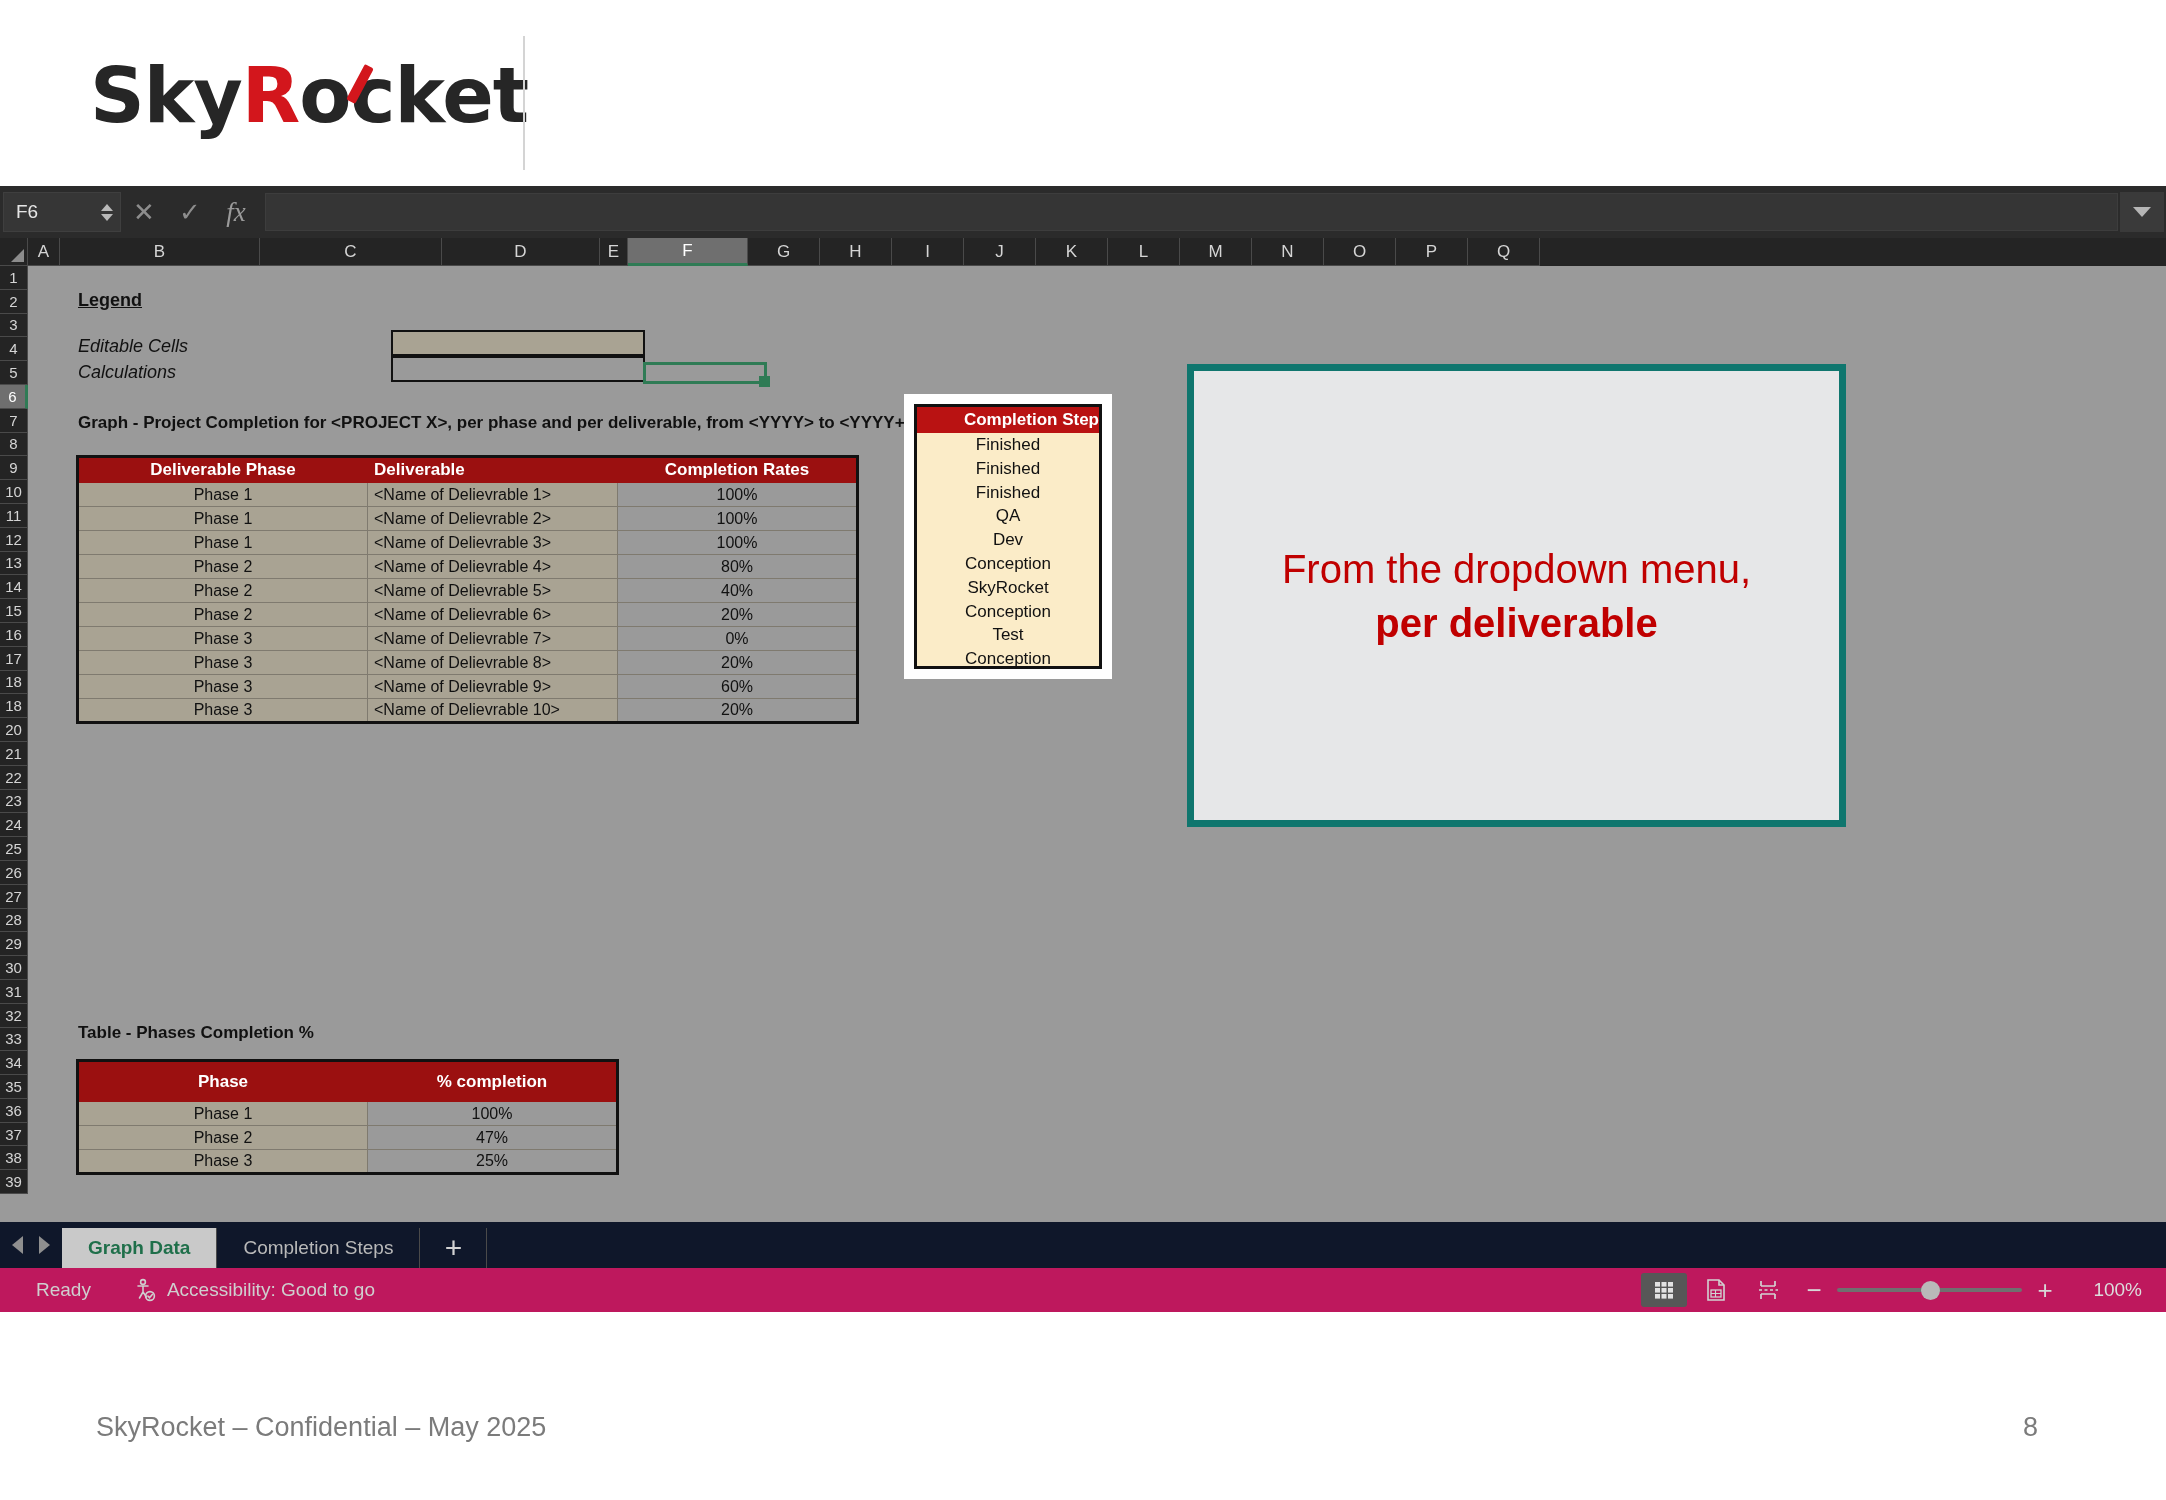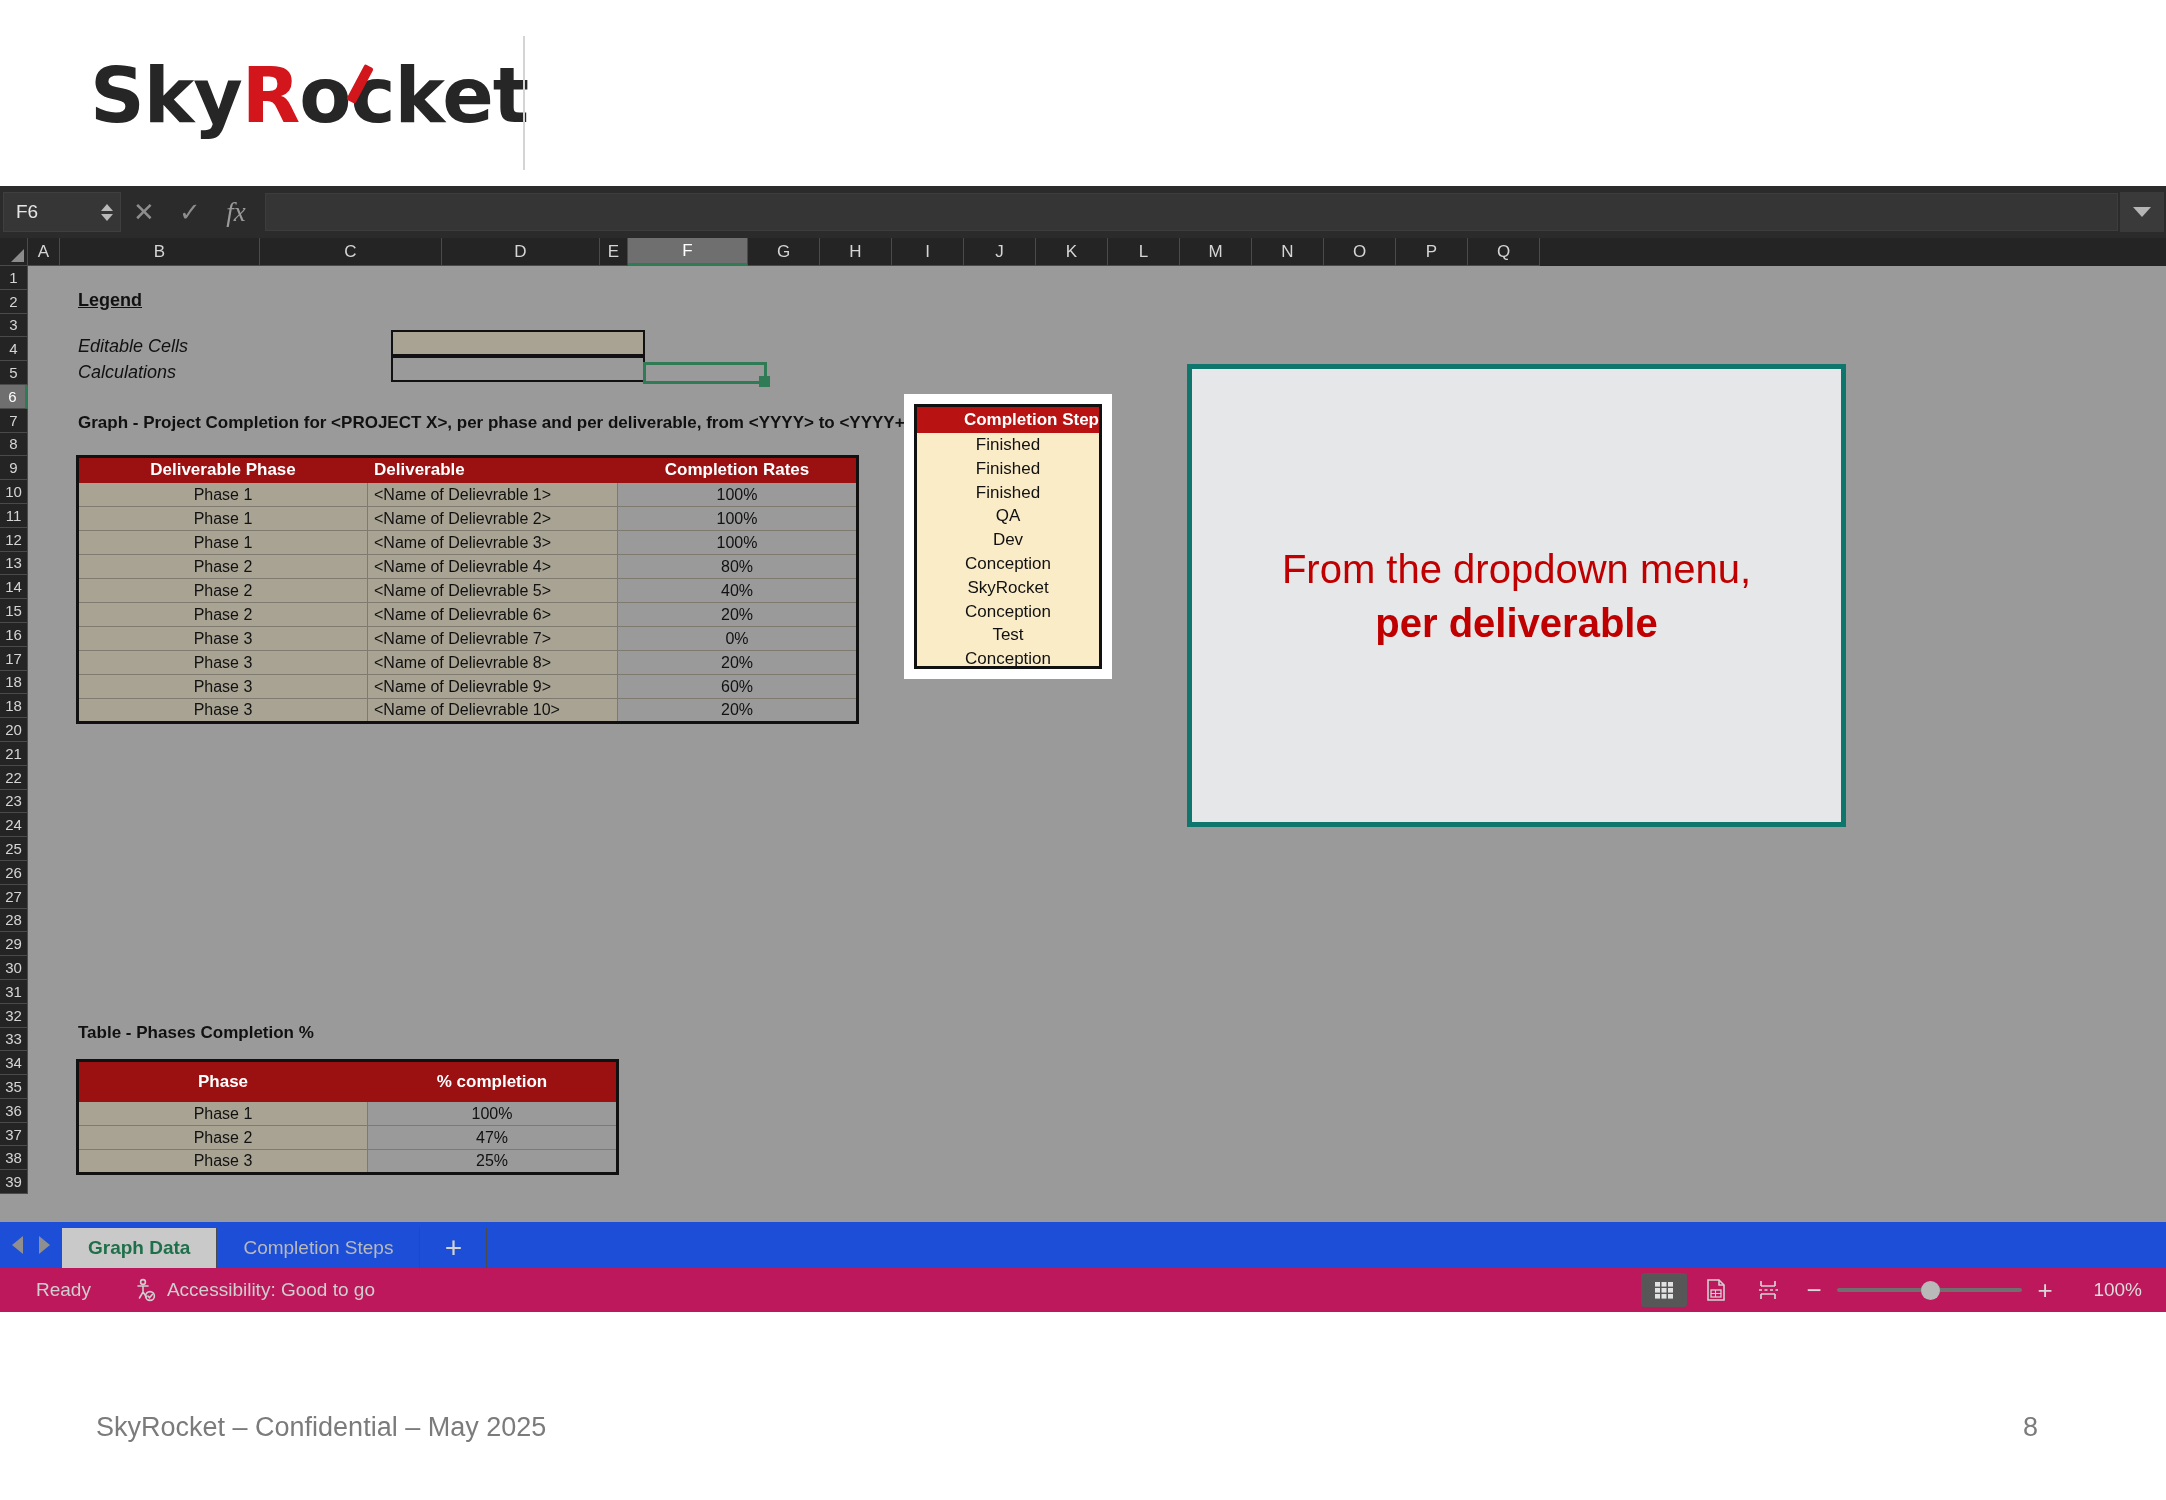--- a/index.html
+++ b/index.html
@@ -379,42 +379,42 @@
     height: 23.8px;
     line-height: 23.8px;
   }
 
   
   #callout-box {
     position: absolute;
     left: 1159px; top: 98px;
     width: 659px; height: 463px;
     background: #e6e7e8;
-    border: 5px solid #0f766e;
+    border: 7px solid #0f766e;
     box-sizing: border-box;
     display: flex;
     align-items: center;
     justify-content: center;
   }
   #callout-text {
     text-align: center;
     color: #c00000;
     font-size: 40px;
     line-height: 1.35;
     padding: 0 24px;
   }
   #callout-line1 { font-weight: normal; }
   #callout-line2, #callout-line3 { font-weight: bold; }
 
   
   #sheet-tab-bar {
     position: absolute;
     left: 0; top: 1036px;
     width: 2166px; height: 46px;
-    background: #1d4ed8;
+    background: #0f172a;
     display: flex;
     align-items: flex-end;
   }
   #tab-nav {
     display: flex;
     align-items: center;
     height: 46px;
     padding: 0 12px;
     gap: 16px;
   }

